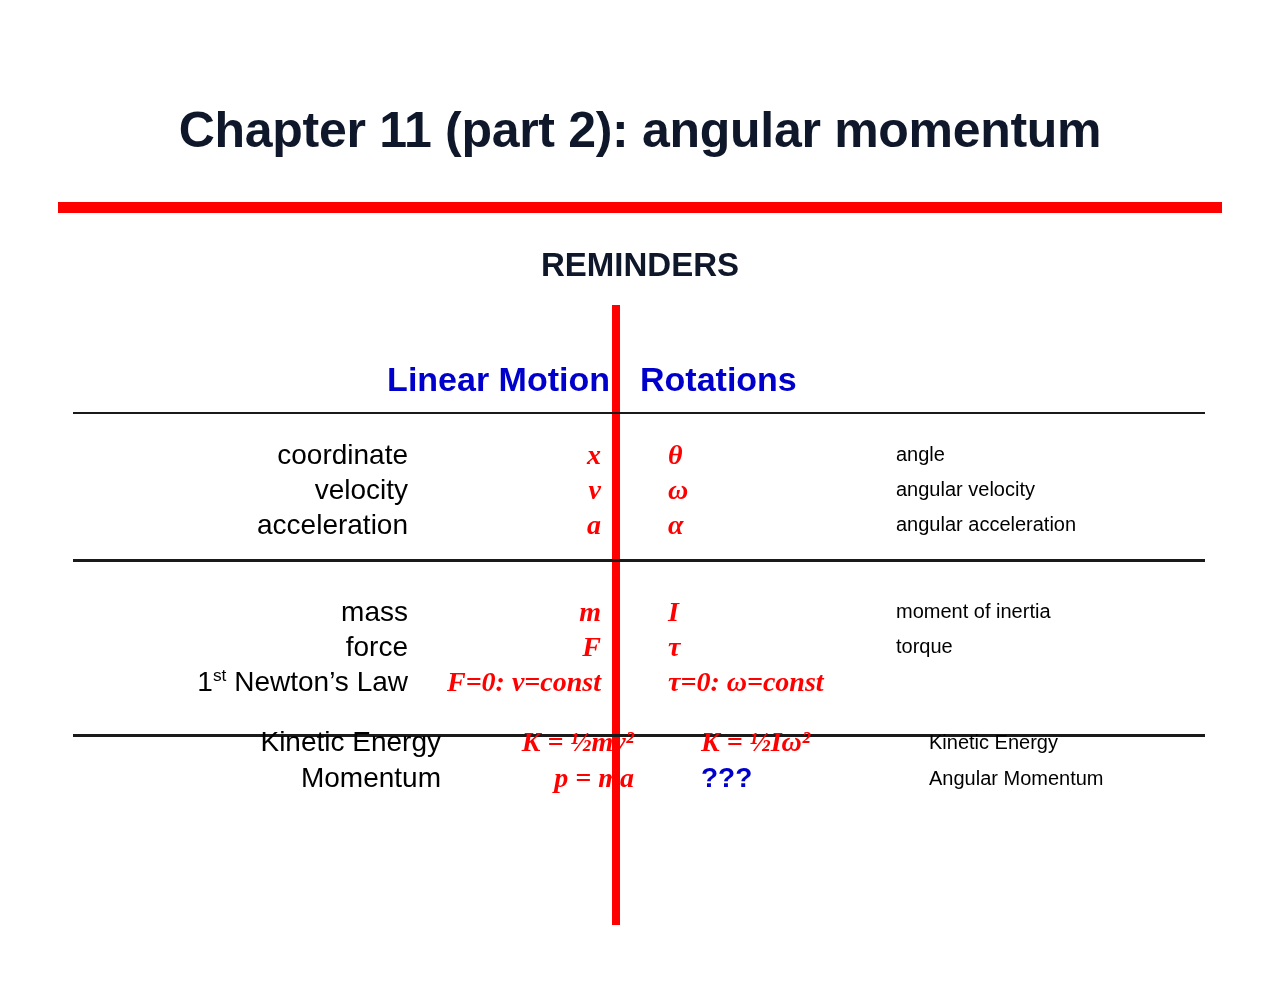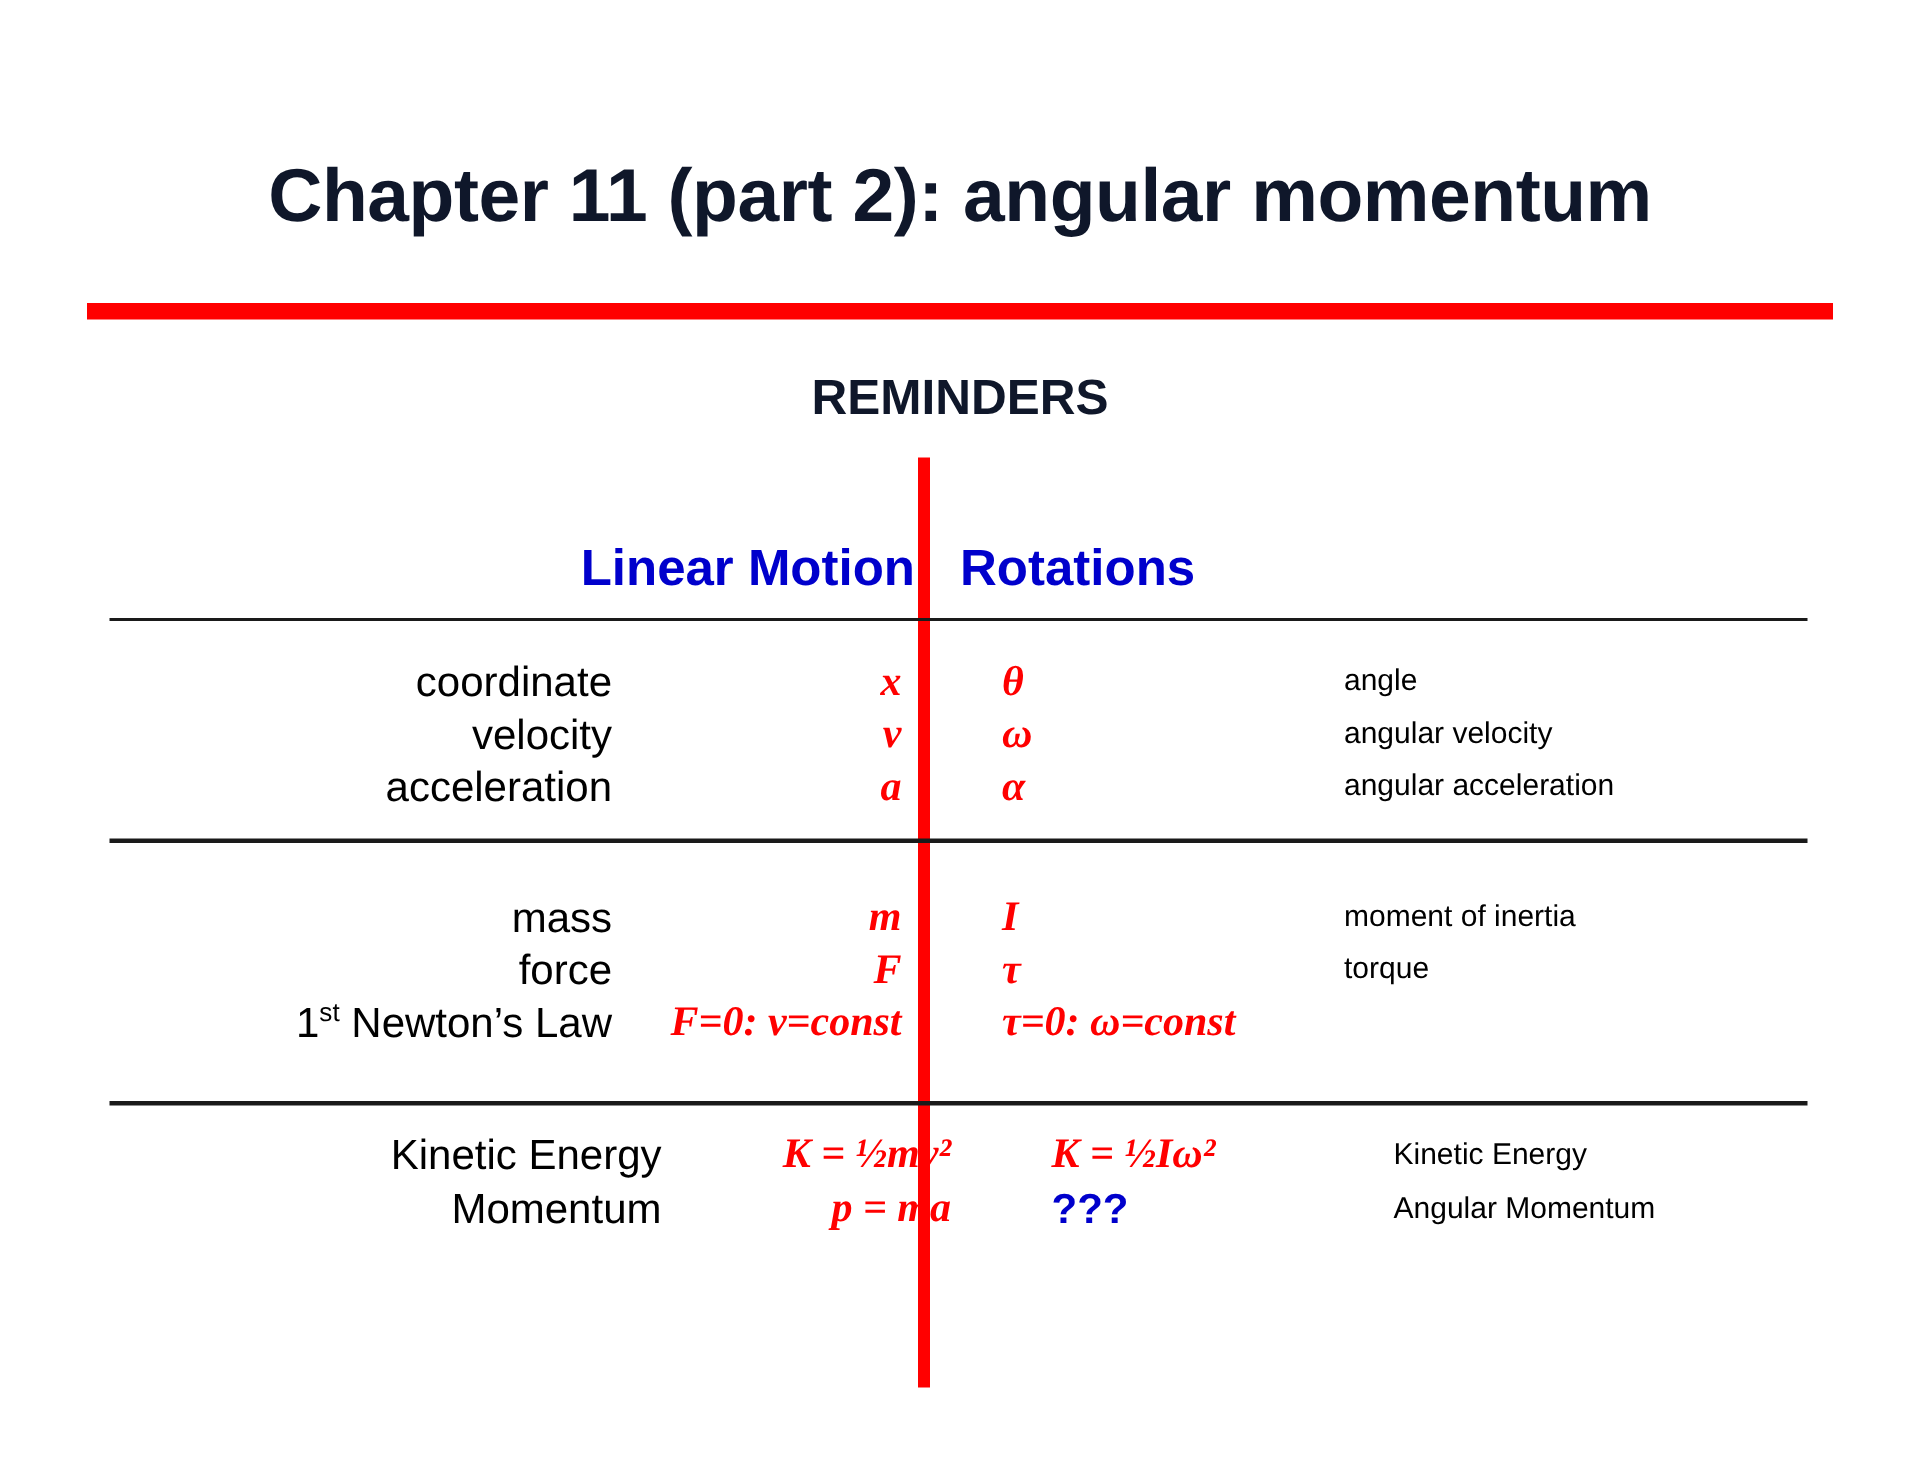--- a/index.html
+++ b/index.html
@@ -97,21 +97,21 @@
 
   
   .block {
     position: absolute;
     left: 0;
     width: 1212px;
     margin-left: 28px;
   }
   .block.b1 { top: 437px; }
   .block.b2 { top: 594px; }
-  .block.b3 { top: 752px; padding-left: 33px; }
+  .block.b3 { top: 724px; padding-left: 33px; }
 
   .row {
     position: relative;
     height: 35px;
     line-height: 35px;
   }
   .block.b3 .row { height: 36px; line-height: 36px; }
 
   .cell {
     position: absolute;

